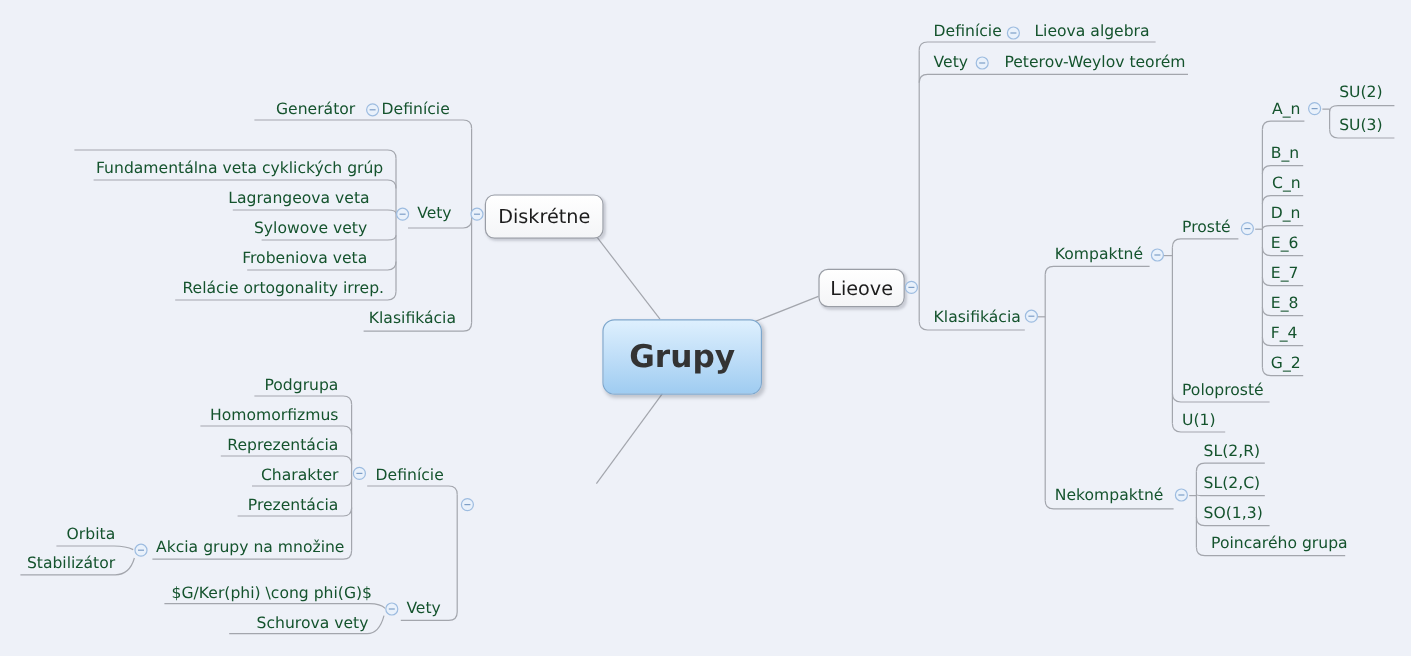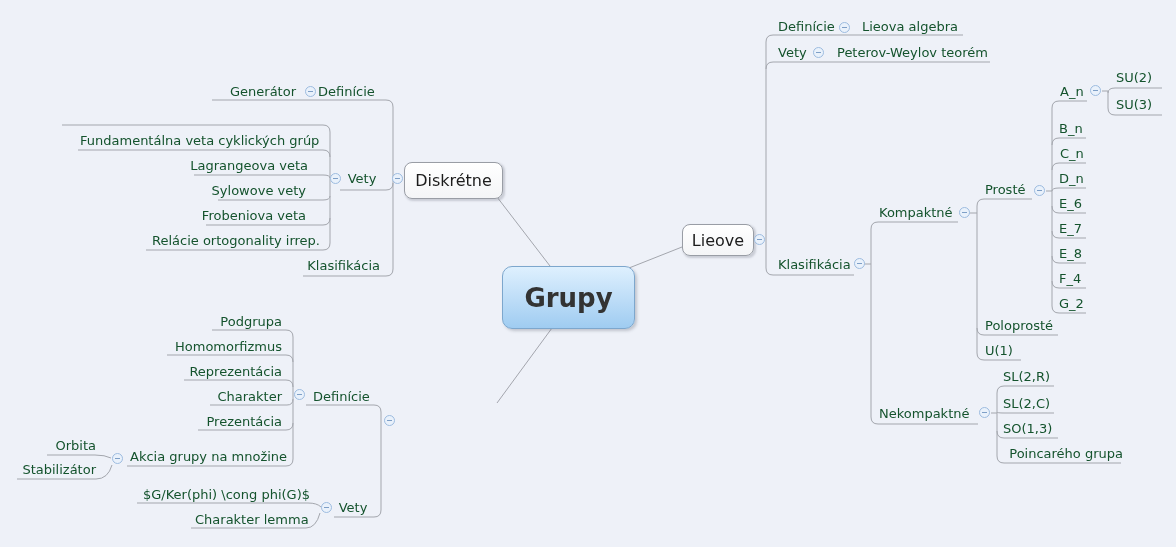--- a/index.html
+++ b/index.html
@@ -122,21 +122,21 @@
   <div class="lbl r" style="left:200px;top:314px;width:82px;">Podgrupa</div>
   <div class="lbl r" style="left:168px;top:339px;width:114px;">Homomorfizmus</div>
   <div class="lbl r" style="left:182px;top:364px;width:100px;">Reprezentácia</div>
   <div class="lbl r" style="left:208px;top:389px;width:74px;">Charakter</div>
   <div class="lbl l" style="left:313px;top:389px;width:62px;">Definície</div>
   <div class="lbl r" style="left:196px;top:414px;width:86px;">Prezentácia</div>
   <div class="lbl l" style="left:130px;top:449px;width:156px;">Akcia grupy na množine</div>
   <div class="lbl r" style="left:50px;top:438px;width:46px;">Orbita</div>
   <div class="lbl r" style="left:18px;top:462px;width:78px;">Stabilizátor</div>
   <div class="lbl r" style="left:140px;top:487px;width:170px;">$G/Ker(phi) \cong phi(G)$</div>
-  <div class="lbl r" style="left:195px;top:512px;width:112px;">Charakter lemma</div>
+  <div class="lbl r" style="left:195px;top:512px;width:112px;">Schurova vety</div>
   <div class="lbl c" style="left:336px;top:500px;width:34px;">Vety</div>
 
   <div class="lbl l" style="left:778px;top:19px;width:62px;">Definície</div>
   <div class="lbl l" style="left:862px;top:19px;width:100px;">Lieova algebra</div>
   <div class="lbl l" style="left:778px;top:45px;width:34px;">Vety</div>
   <div class="lbl l" style="left:837px;top:45px;width:152px;">Peterov-Weylov teorém</div>
   <div class="lbl l" style="left:778px;top:257px;width:74px;">Klasifikácia</div>
   <div class="lbl l" style="left:879px;top:205px;width:76px;">Kompaktné</div>
   <div class="lbl l" style="left:879px;top:406px;width:94px;">Nekompaktné</div>
   <div class="lbl l" style="left:985px;top:182px;width:44px;">Prosté</div>

